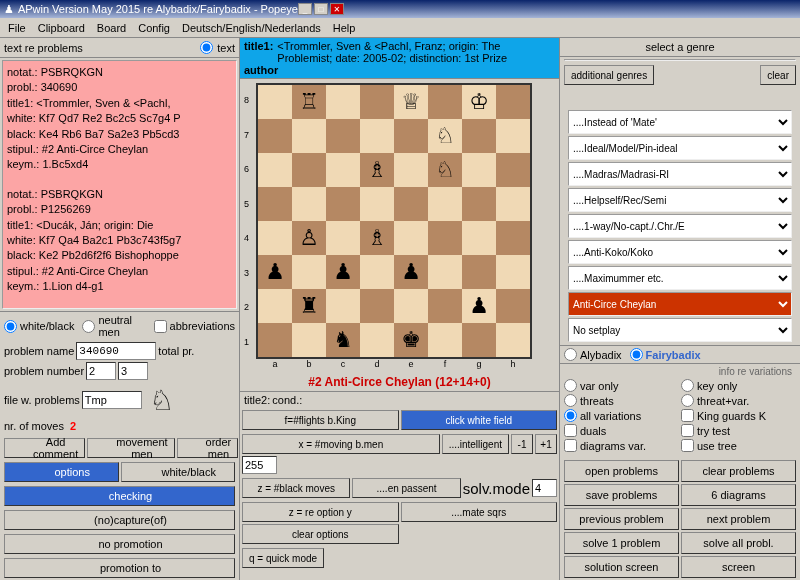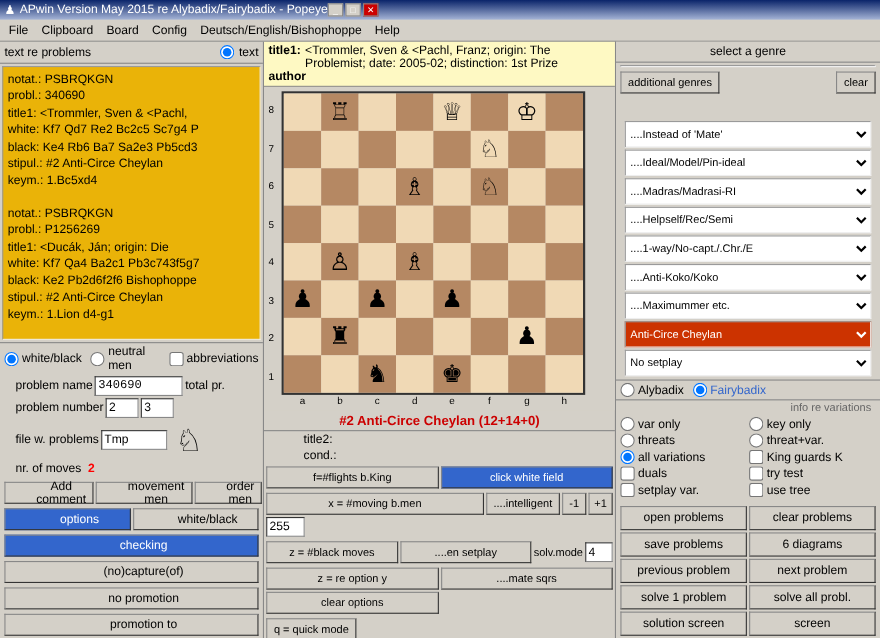--- a/index.html
+++ b/index.html
@@ -14,33 +14,33 @@
     .menu-bar { background: #d4d0c8; height: 20px; display: flex; align-items: center; border-bottom: 1px solid #888; padding: 0 2px; }
     .menu-item { padding: 2px 6px; cursor: pointer; font-size: 11px; }
     
     
     .main { display: flex; height: 542px; }
     
     
     .left-panel { width: 240px; border-right: 1px solid #888; display: flex; flex-direction: column; background: #d4d0c8; }
     .left-top { height: 20px; display: flex; align-items: center; justify-content: space-between; padding: 2px 4px; border-bottom: 1px solid #888; }
     .radio-group { display: flex; align-items: center; gap: 4px; }
-    .left-content { flex: 1; overflow-y: auto; padding: 4px; background: #eab308; border: 1px inset; margin: 2px; font-size: 10px; line-height: 1.4; }
+    .left-content { flex: 1; overflow-y: auto; padding: 4px; background: #fca5a5; border: 1px inset; margin: 2px; font-size: 10px; line-height: 1.4; }
     
     
     .radio-row { display: flex; align-items: center; gap: 8px; padding: 2px 4px; border-top: 1px solid #888; }
     .form-input { height: 18px; border: 1px inset #888; background: white; padding: 1px 2px; font-size: 11px; }
     .btn { background: #d4d0c8; border: 1px outset #888; padding: 2px 6px; cursor: pointer; font-size: 11px; height: 20px; display: flex; align-items: center; justify-content: center; }
     .btn-row { display: flex; gap: 2px; padding: 2px 4px; }
     .btn-full { flex: 1; padding-left: 28px; }
     .btn-blue { background: #3366cc; color: white; }
     
     
     .center-panel { width: 320px; border-right: 1px solid #888; display: flex; flex-direction: column; }
-    .title-info { padding: 2px 4px; border-bottom: 1px solid #888; font-size: 10px; background: #fef9c3; }
+    .title-info { padding: 2px 4px; border-bottom: 1px solid #888; font-size: 10px; background: #0ea5e9; }
     .title-row { display: flex; gap: 4px; }
     .title-label { font-weight: bold; white-space: nowrap; }
     
     
     .board-container { padding: 4px; background: #d4d0c8; }
     
     
     .problem-label { text-align: center; color: #cc0000; font-weight: bold; font-size: 12px; padding: 2px; }
     
     
@@ -88,21 +88,21 @@
     <div class="title-bar-btn">□</div>
     <div class="title-bar-btn" style="background:#cc0000;color:white;">✕</div>
   </div>
 </div>
 
 <div class="menu-bar">
   <div class="menu-item">File</div>
   <div class="menu-item">Clipboard</div>
   <div class="menu-item">Board</div>
   <div class="menu-item">Config</div>
-  <div class="menu-item">Deutsch/English/Bishophoppe</div>
+  <div class="menu-item">Deutsch/English/Nederlands</div>
   <div class="menu-item">Help</div>
 </div>
 
 <div class="main">
 
   <div class="left-panel">
     <div class="left-top">
       <span>text re problems</span>
       <div class="radio-group">
         <input type="radio" name="viewmode" checked="" style="">
@@ -137,21 +137,21 @@
       <label class="radio-label">
         <input type="radio" name="color" style="">
         <span>neutral men</span>
       </label>
       <label class="radio-label">
         <input type="checkbox" style="">
         <span>abbreviations</span>
       </label>
     </div>
 
-    <div style="padding:2px 14px;">
+    <div style="padding:2px 4px;">
       <div style="display:flex; align-items:center; gap:2px; margin-bottom:2px;">
         <span style="white-space:nowrap; font-size:11px;">problem name</span>
         <input type="text" class="form-input" style="width: 80px; font-family: Liberation Mono, monospace;" value="340690">
         <span style="white-space:nowrap; font-size:11px;">total pr.</span>
       </div>
       <div style="display:flex; align-items:center; gap:2px; margin-bottom:2px;">
         <span style="white-space:nowrap; font-size:11px;">problem number</span>
         <input type="text" class="form-input" style="width: 30px;" value="2">
         <input type="text" class="form-input" style="width: 30px;" value="3">
       </div>
@@ -294,43 +294,43 @@
         <span style="width:34px;text-align:center;font-size:9px;">e</span>
         <span style="width:34px;text-align:center;font-size:9px;">f</span>
         <span style="width:34px;text-align:center;font-size:9px;">g</span>
         <span style="width:34px;text-align:center;font-size:9px;">h</span>
       </div>
     </div>
 
     <div class="problem-label">#2 Anti-Circe Cheylan (12+14+0)</div>
 
     <div style="display:flex; gap:4px; padding:2px 4px; border-top:1px solid #888;">
-      <div style="display:flex; flex-direction:column; gap:2px; flex:1;margin-left:32px;">
+      <div style="display:flex; flex-direction:row; gap:2px; flex:1;">
         <span>title2:</span>
         <span>cond.:</span>
       </div>
     </div>
 
     <div style="display:grid; grid-template-columns:1fr 1fr; gap:2px; padding:2px;">
       <button class="btn" style="font-size:10px;">f=#flights b.King</button>
       <button class="btn btn-blue" style="font-size:10px;">click white field</button>
     </div>
 
     <div style="display:grid; grid-template-columns:1fr auto auto auto; gap:2px; padding:2px; align-items:center;">
       <button class="btn" style="font-size:10px;">x = #moving b.men</button>
       <button class="btn" style="font-size:10px;">....intelligent</button>
       <button class="btn" style="font-size:10px; width:22px;">-1</button>
       <button class="btn" style="font-size:10px; width:22px;">+1</button>
       <input type="text" class="form-input" value="255" style="width: 35px;">
     </div>
 
     <div style="display:grid; grid-template-columns:1fr 1fr auto auto; gap:2px; padding:2px; align-items:center;">
       <button class="btn" style="font-size:10px;">z = #black moves</button>
-      <button class="btn" style="font-size:10px;">....en setplay</button>
-      <span style="font-size:10px;">solv.mode</span>
+      <button class="btn" style="font-size:10px;">....en passent</button>
+      <span style="font-size:15px;">solv.mode</span>
       <input type="text" class="form-input" value="4" style="width: 25px;">
     </div>
 
     <div style="display:grid; grid-template-columns:1fr 1fr; gap:2px; padding:2px;">
       <button class="btn" style="font-size:10px;">z = re option y</button>
       <button class="btn" style="font-size:10px;">....mate sqrs</button>
       <button class="btn" style="font-size:10px;">clear options</button>
     </div>
 
     <div style="display:flex; gap:2px; padding:2px;">
@@ -408,21 +408,21 @@
       </div>
     </div>
 
     <div class="radio-section">
       <label class="radio-label">
         <input type="radio" name="engine" style="">
         <span>Alybadix</span>
       </label>
       <label class="radio-label">
         <input type="radio" name="engine" checked="" style="">
-        <span style="color:#3366cc; font-weight:normal;text-align:right;">Fairybadix</span>
+        <span style="color:#3366cc; font-weight:bold;text-align:right;">Fairybadix</span>
       </label>
     </div>
 
     <div class="info-section">
       <div class="info-header">info re variations</div>
       <div class="checkbox-grid">
         <label class="checkbox-label">
           <input type="radio" name="variation" style="">
           <span>var only</span>
         </label>
@@ -449,21 +449,21 @@
         <label class="checkbox-label">
           <input type="checkbox" style="">
           <span>duals</span>
         </label>
         <label class="checkbox-label">
           <input type="checkbox" style="">
           <span>try test</span>
         </label>
         <label class="checkbox-label">
           <input type="checkbox" style="">
-          <span>setplay var.</span>
+          <span>diagrams var.</span>
         </label>
         <label class="checkbox-label">
           <input type="checkbox" style="">
           <span>use tree</span>
         </label>
       </div>
     </div>
 
     <div class="action-btns" style="margin-top:4px;">
       <button class="btn action-btn">open problems</button>

